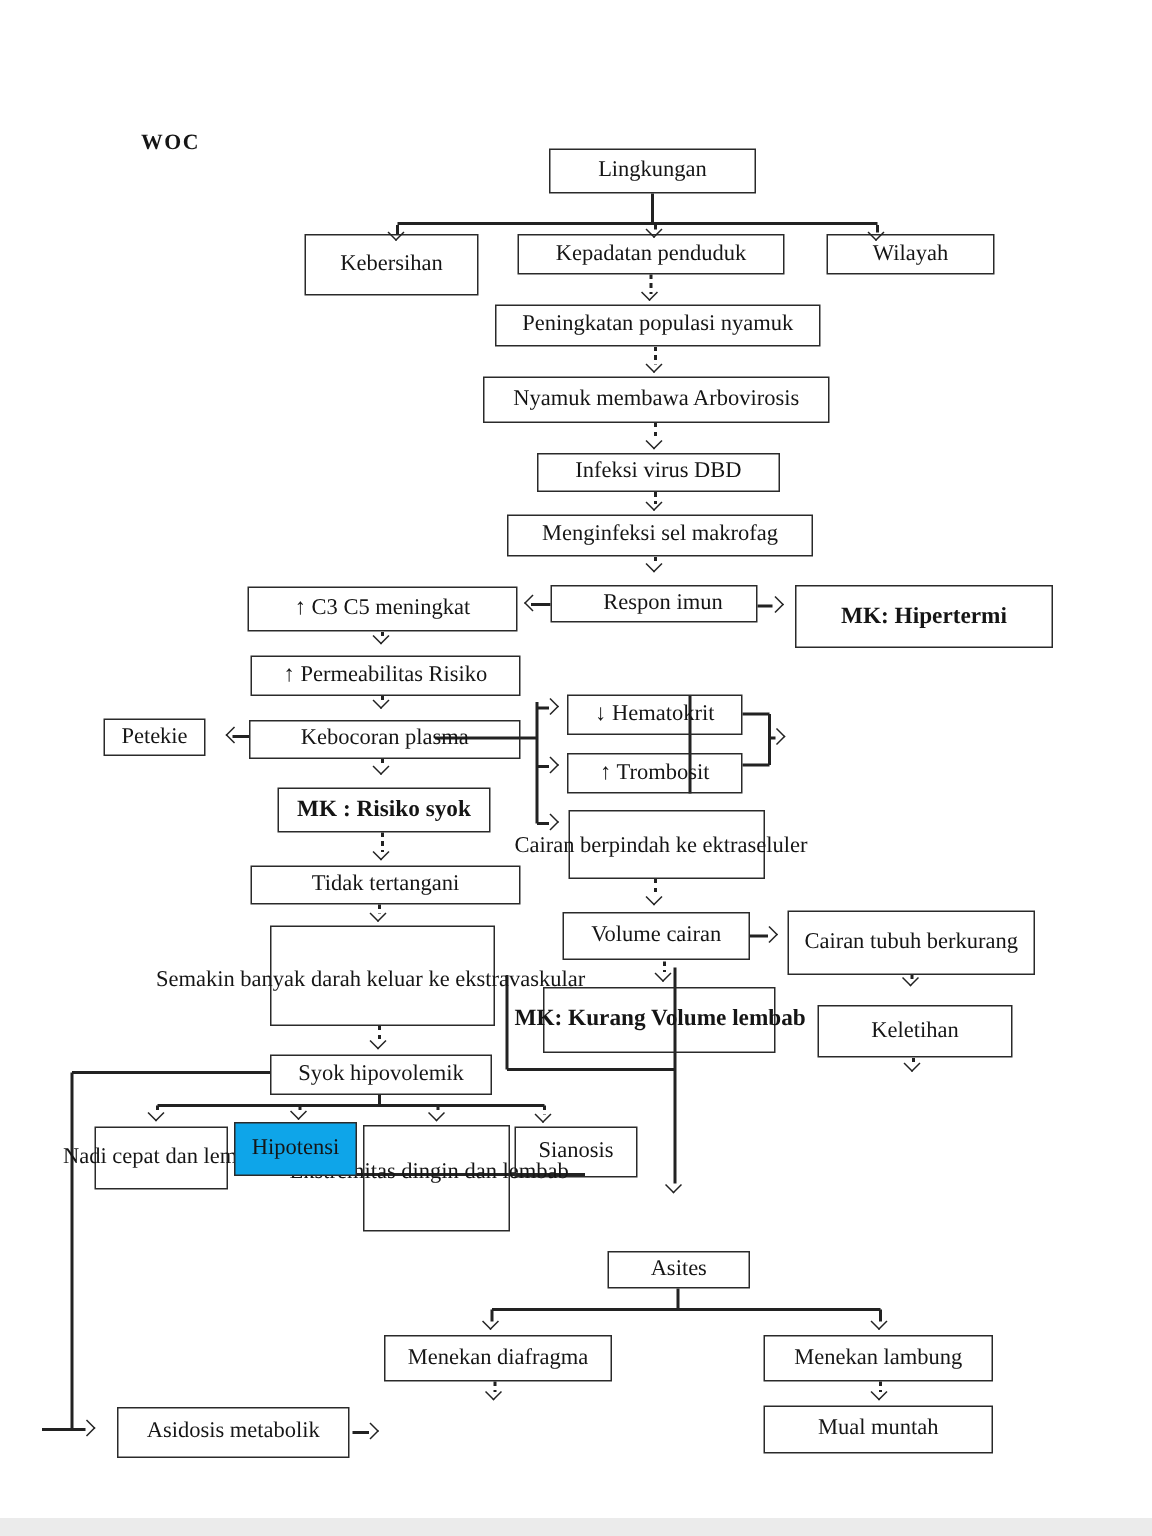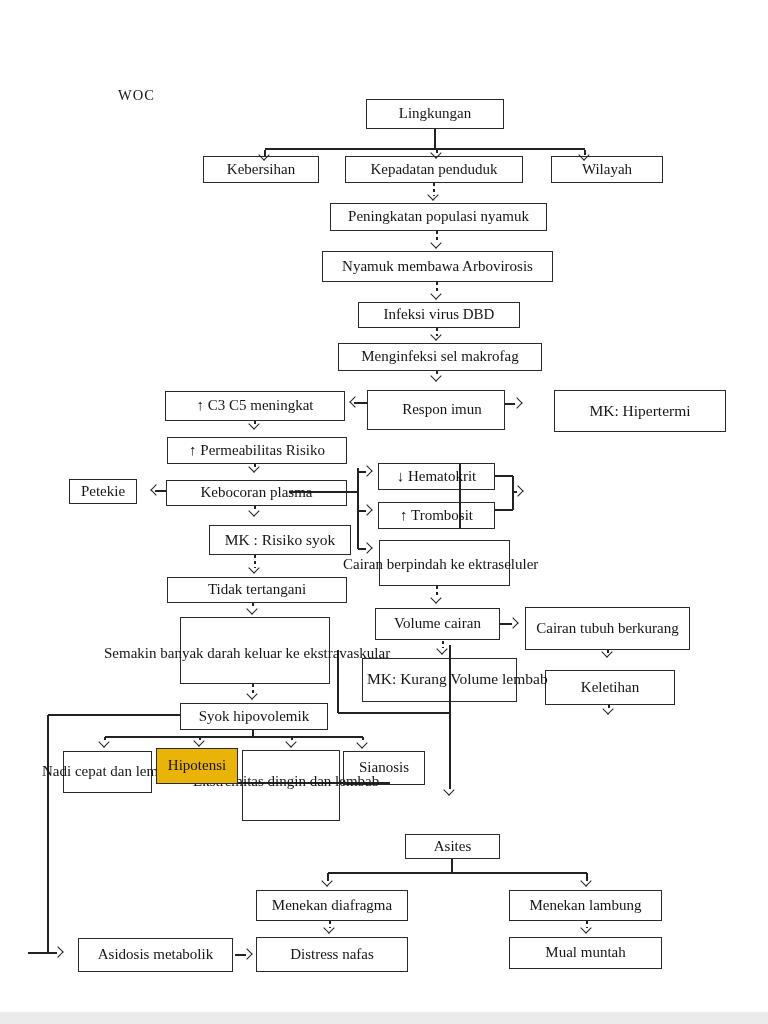--- a/index.html
+++ b/index.html
@@ -1,62 +1,62 @@
 <!DOCTYPE html>
 <html><head>
 <meta charset="utf-8">
 <style>
   html,body{margin:0;padding:0;background:#fff;}
   #page{position:relative;width:768px;height:1024px;background:#ffffff;overflow:hidden;
         font-family:"Liberation Serif","DejaVu Serif",serif;color:#151515;}
   .node{position:absolute;border:1.6px solid #2a2a2a;background:transparent;z-index:1;
         display:flex;align-items:center;justify-content:center;text-align:center;
         font-size:15px;line-height:1.05;box-sizing:border-box;}
-  .node.fill{background:#eab308;z-index:3;}
-  .node.bold, .flabel.bold{font-weight:normal;font-size:15.5px;margin-left:24px;}
+  .node.fill{background:#0ea5e9;z-index:3;}
+  .node.bold, .flabel.bold{font-weight:bold;font-size:15.5px;}
   .flabel{position:absolute;white-space:nowrap;font-size:15px;z-index:2;line-height:1;}
   .flabel.title{font-size:14.5px;letter-spacing:1px;}
   .line{position:absolute;background:#222;z-index:0;}
   .line.dash{background:repeating-linear-gradient(to bottom,#222 0 3px,transparent 3px 6px);}
   .ah{position:absolute;width:8px;height:8px;z-index:2;box-sizing:border-box;}
   .ah-down{border-right:1.8px solid #222;border-bottom:1.8px solid #222;transform:rotate(45deg);}
   .ah-right{border-top:1.8px solid #222;border-right:1.8px solid #222;transform:rotate(45deg);}
   .ah-left{border-bottom:1.8px solid #222;border-left:1.8px solid #222;transform:rotate(45deg);}
   .page-edge{position:absolute;left:0;bottom:0;width:768px;height:12px;background:#ebebeb;z-index:4;}
 </style>
 </head>
 <body>
 
 <div id="page">
   <div class="page-edge"></div>
 <div class="node" style="left: 366px; top: 99px; width: 138px; height: 30px;">
       <span>Lingkungan</span>
     </div>
-    <div class="node" style="left: 203px; top: 156px; width: 116px; height: 27px; font-family: Liberation Serif, serif;">
+    <div class="node" style="left: 203px; top: 156px; width: 116px; height: 41px; font-family: Liberation Serif, serif;">
       <span>Kebersihan</span>
     </div>
     <div class="node" style="left: 345px; top: 156px; width: 178px; height: 27px;">
       <span>Kepadatan penduduk</span>
     </div>
     <div class="node" style="left: 551px; top: 156px; width: 112px; height: 27px;">
       <span>Wilayah</span>
     </div>
     <div class="node" style="left: 330px; top: 203px; width: 217px; height: 28px;">
       <span>Peningkatan populasi nyamuk</span>
     </div>
     <div class="node" style="left: 322px; top: 251px; width: 231px; height: 31px;">
       <span>Nyamuk membawa Arbovirosis</span>
     </div>
     <div class="node" style="left: 358px; top: 302px; width: 162px; height: 26px;">
       <span>Infeksi virus DBD</span>
     </div>
     <div class="node" style="left: 338px; top: 343px; width: 204px; height: 28px;">
       <span>Menginfeksi sel makrofag</span>
     </div>
-    <div class="node" style="left: 367px; top: 390px; width: 138px; height: 40px; padding-left: 12px;">
+    <div class="node" style="left: 367px; top: 390px; width: 138px; height: 25px; padding-left: 12px;">
       <span>Respon imun</span>
     </div>
     <div class="node" style="left: 165px; top: 391px; width: 180px; height: 30px;">
       <span>↑  C3 C5 meningkat</span>
     </div>
     <div class="node bold" style="left: 530px; top: 390px; width: 172px; height: 42px;">
       <span>MK: Hipertermi</span>
     </div>
     <div class="node" style="left: 167px; top: 437px; width: 180px; height: 27px;">
       <span>↑ Permeabilitas Risiko</span>
@@ -113,23 +113,20 @@
       <span>Sianosis</span>
     </div>
     <div class="node" style="left: 405px; top: 834px; width: 95px; height: 25px;">
       <span>Asites</span>
     </div>
     <div class="node" style="left: 256px; top: 890px; width: 152px; height: 31px;">
       <span>Menekan diafragma</span>
     </div>
     <div class="node" style="left: 509px; top: 890px; width: 153px; height: 31px;">
       <span>Menekan lambung</span>
-    </div>
-    <div class="node" style="left: 256px; top: 937px; width: 152px; height: 35px;">
-      <span>Distress nafas</span>
     </div>
     <div class="node" style="left: 509px; top: 937px; width: 153px; height: 32px;">
       <span>Mual muntah</span>
     </div>
     <div class="node" style="left: 78px; top: 938px; width: 155px; height: 34px;">
       <span>Asidosis metabolik</span>
     </div>
     <div class="flabel bold title" style="left: 94px; top: 88px;">WOC</div>
     <div class="flabel" style="left: 343px; top: 557px;">Cairan berpindah ke ektraseluler</div>
     <div class="flabel" style="left: 104px; top: 646px;">Semakin banyak darah keluar ke ekstravaskular</div>

